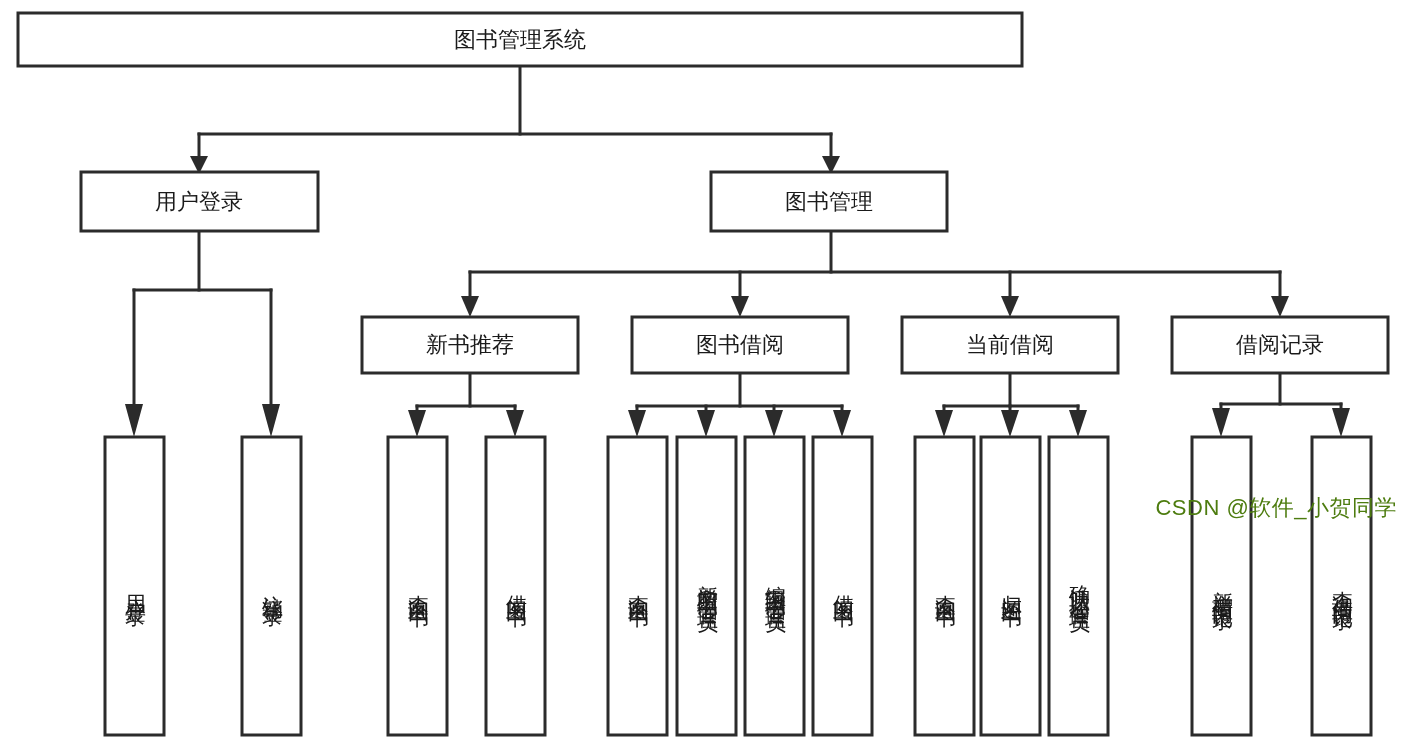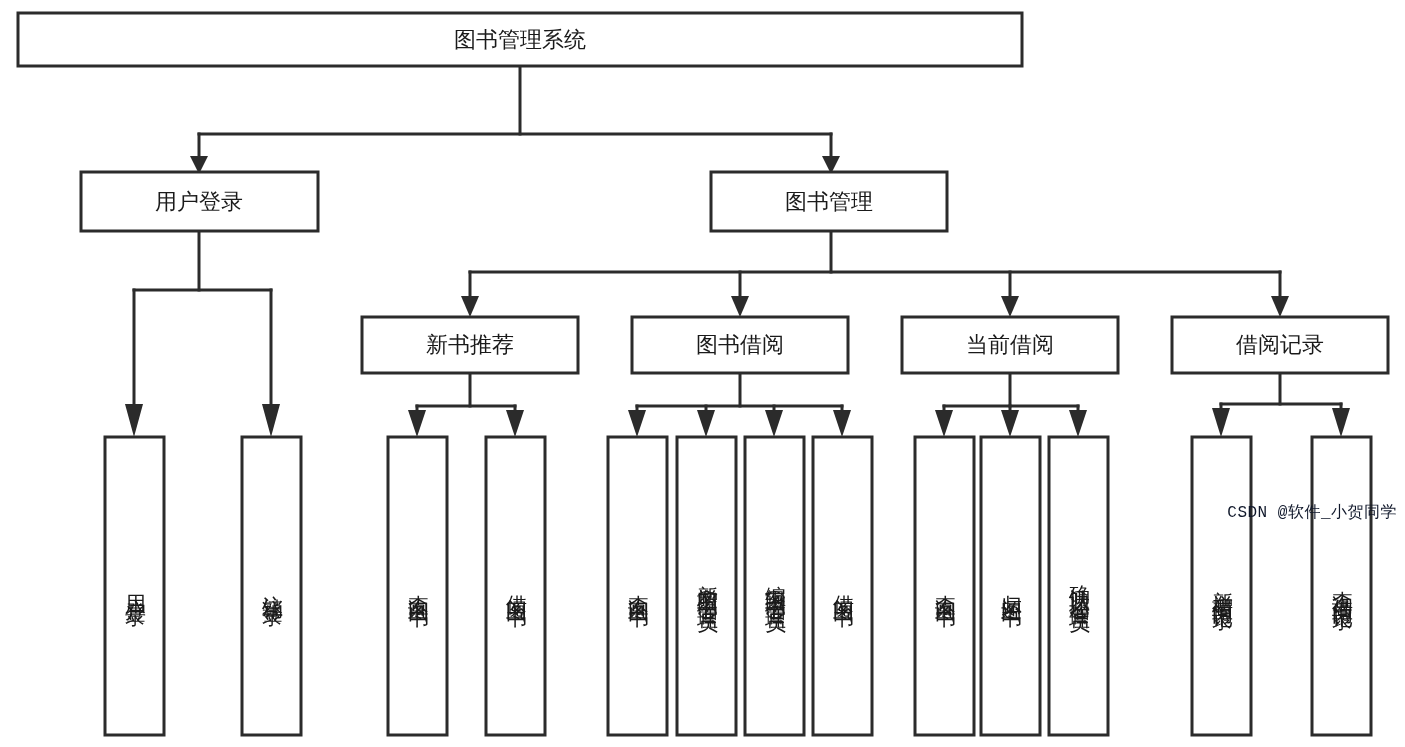--- a/index.html
+++ b/index.html
@@ -56,23 +56,23 @@
     font-size: 21px;
     writing-mode: vertical-rl;
     text-orientation: upright;
     letter-spacing: 4px;
     text-anchor: middle;
   }
   .watermark {
     position: absolute;
     right: 8px;
     bottom: 4px;
-    font-family: Liberation Mono, monospace;
-    font-size: 16px;
-    color: #0f172a;
+    font-family: Liberation Sans, sans-serif;
+    font-size: 22px;
+    color: #4d7c0f;
     letter-spacing: 0.5px;
     white-space: nowrap;
     pointer-events: none;
   }
 </style>
 </head>
 <body>
 
 <div id="diagram-root">
   <svg class="flow" viewBox="0 0 1405 747" xmlns="http://www.w3.org/2000/svg">

